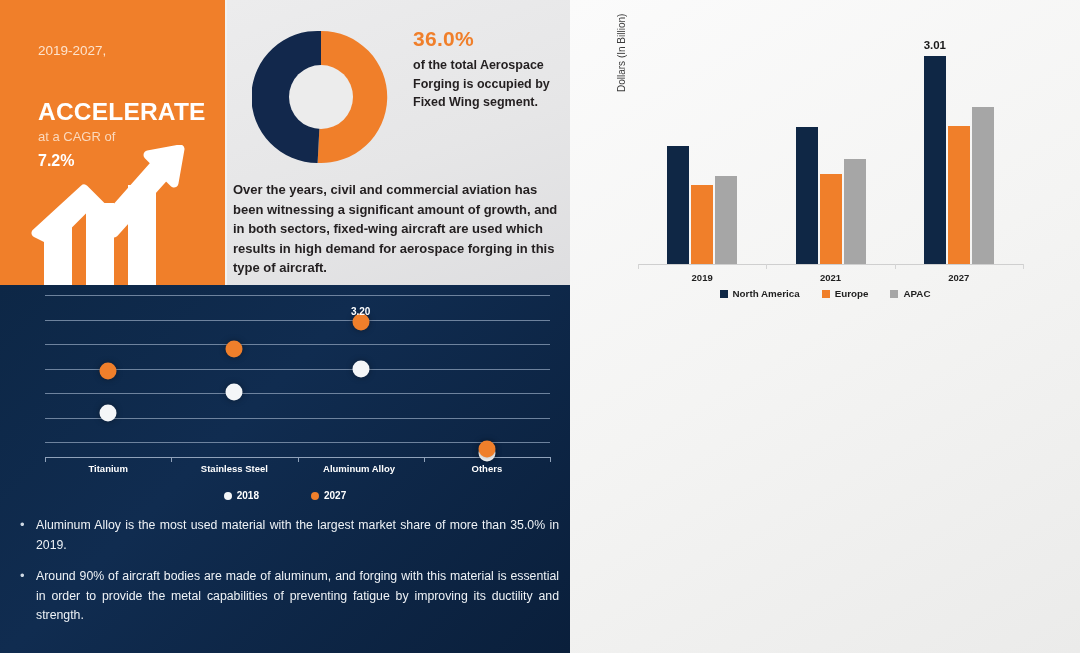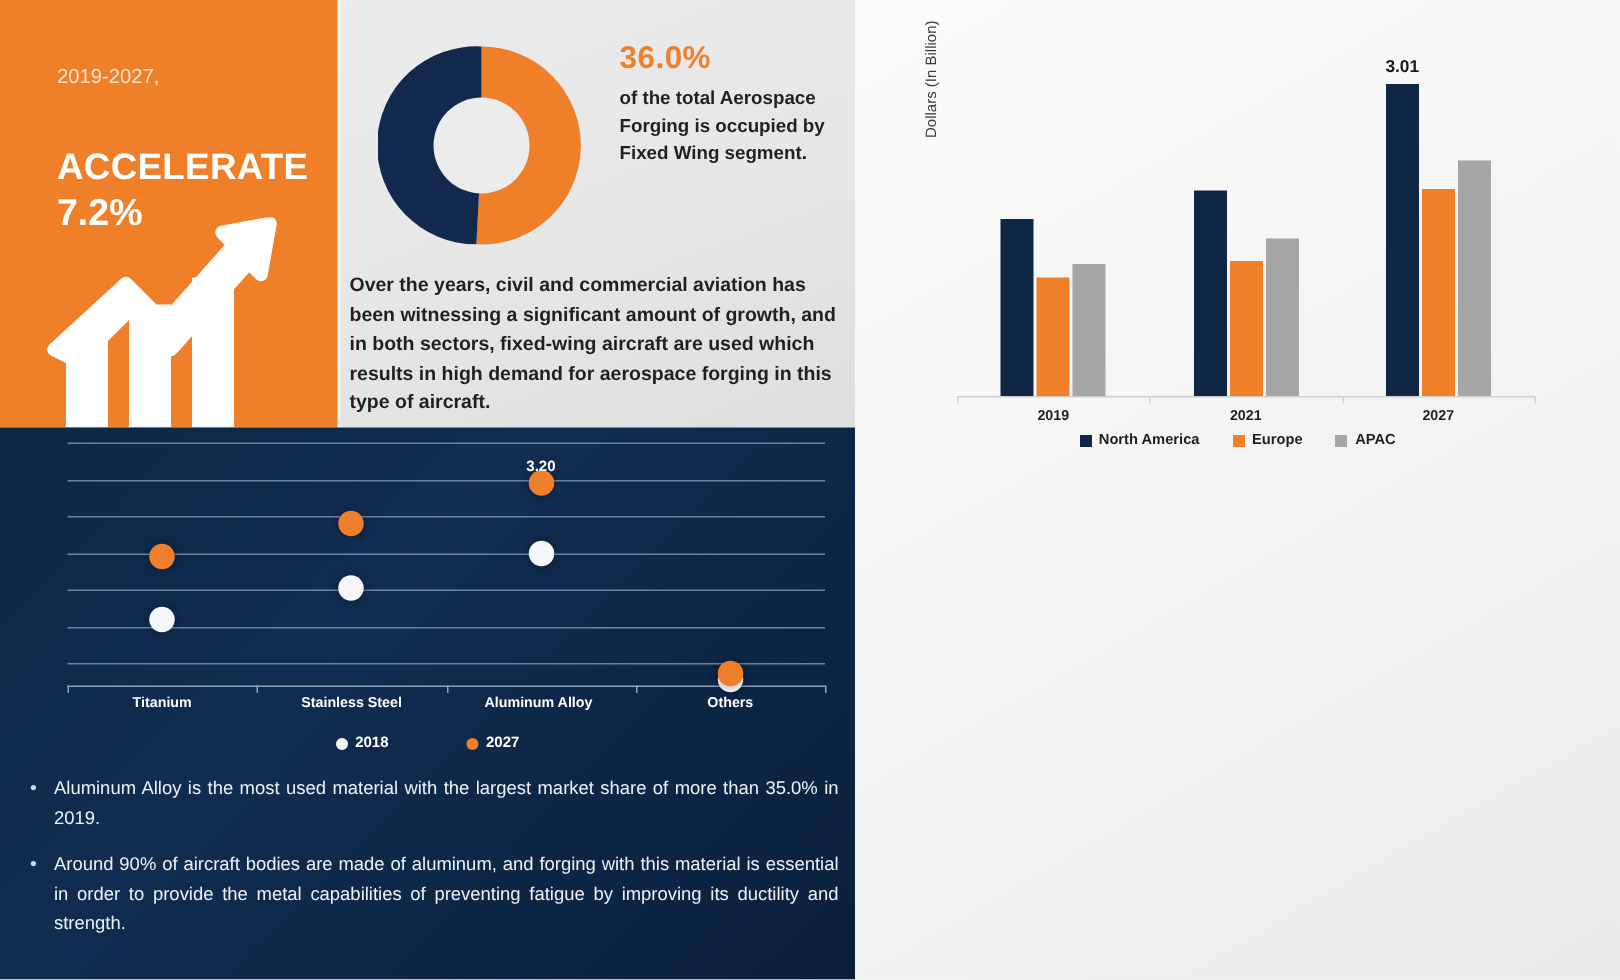--- a/index.html
+++ b/index.html
@@ -18,21 +18,21 @@
   
   .accel-panel {
     position: absolute; left: 0; top: 0; width: 225px; height: 285px;
     background: #f07f2a; overflow: hidden;
   }
   .accel-text { position: absolute; left: 38px; top: 42px; width: 180px; color: #ffffff; }
   .accel-l1 { font-size: 13.5px; line-height: 17px; color: #fde3cd; font-weight: 400; }
   .accel-l2 { font-size: 13.5px; line-height: 17px; color: #fde3cd; font-weight: 400; }
   .accel-big { font-size: 24.5px; font-weight: 700; letter-spacing: .2px; line-height: 30px; color: #ffffff; margin-top: 38px; }
   .accel-l4 { font-size: 13px; line-height: 19px; color: #fbd9bd; font-weight: 400; }
-  .accel-pct { font-size: 25px; font-weight: 700; line-height: 30px; color: #ffffff; }
+  .accel-pct { font-size: 16px; font-weight: 700; line-height: 30px; color: #ffffff; }
   .accel-graphic { position: absolute; left: 30px; bottom: 0px; width: 170px; height: 140px; }
 
   
   .stat-panel {
     position: absolute; left: 227px; top: 0; width: 343px; height: 285px;
     background: linear-gradient(160deg,#ececed 0%,#e6e6e7 55%,#dedee0 100%);
   }
   .donut-wrap { position: absolute; left: 25px; top: 28px; width: 138px; height: 138px; }
   .stat-right { position: absolute; left: 186px; top: 26px; width: 150px; }
   .stat-pct { font-size: 21px; font-weight: 700; color: #f07f2a; line-height: 26px; letter-spacing:.3px;}
@@ -117,20 +117,21 @@
 <body>
 
 <div class="page">
 
   <div class="left-col">
 
     <div class="accel-panel">
       <div class="accel-text">
         <div class="accel-l1">2019-2027,</div>
         <div class="accel-big">ACCELERATE</div>
+        <div class="accel-l4">at a CAGR of</div>
         <div class="accel-pct">7.2%</div>
       </div>
       <svg class="accel-graphic" viewBox="0 0 170 140">
         <rect x="14" y="76" width="28" height="64" fill="#ffffff"></rect>
         <rect x="56" y="58" width="28" height="82" fill="#ffffff"></rect>
         <rect x="98" y="40" width="28" height="100" fill="#ffffff"></rect>
         <path d="M6 88 L54 44 L80 70 L126 18 L118 10 L150 4 L144 38 L136 30 L84 88 L56 62 L22 96 Z" fill="#ffffff" stroke="#ffffff" stroke-width="9" stroke-linejoin="round"></path>
       </svg>
     </div>
 

